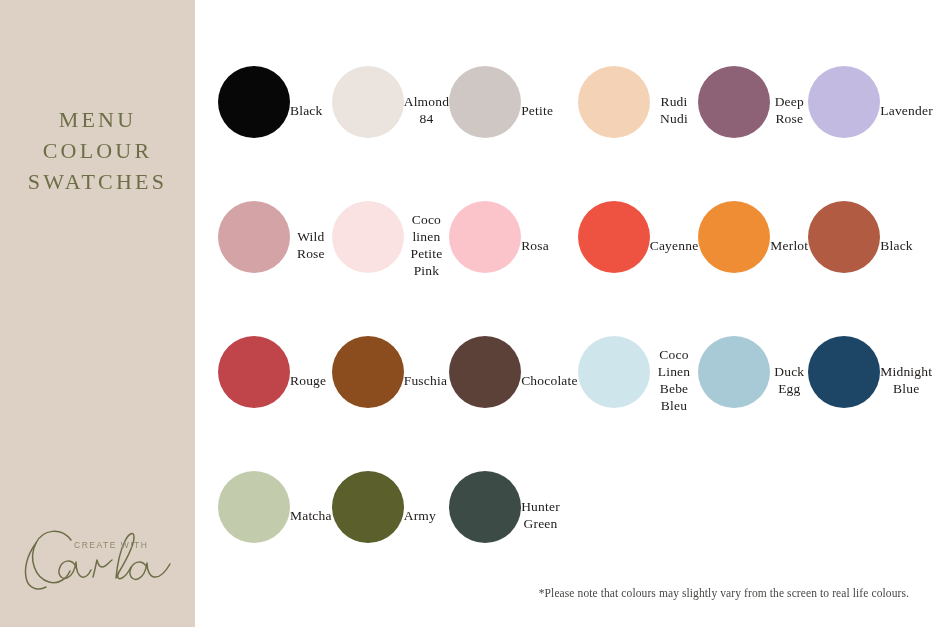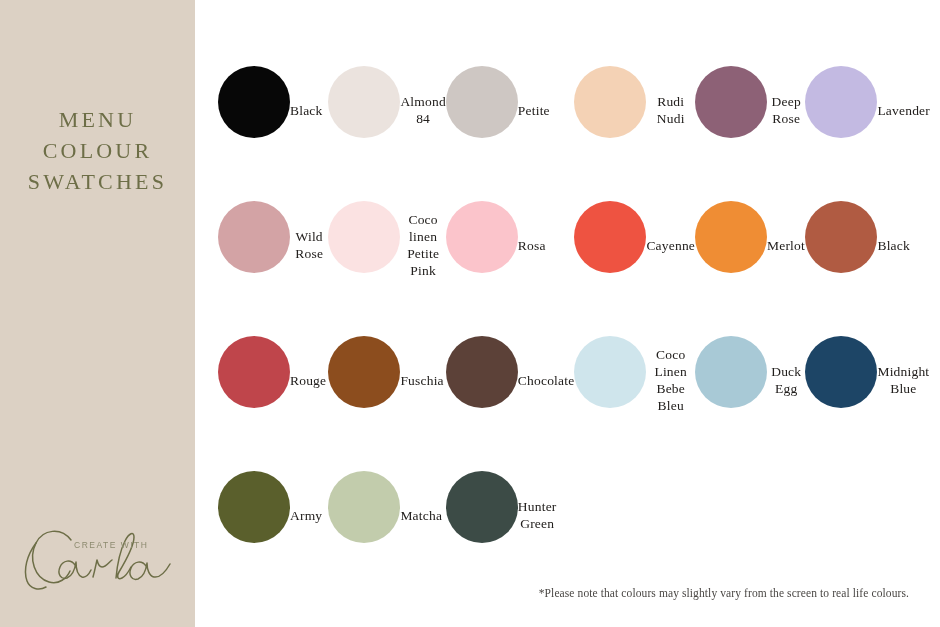--- a/index.html
+++ b/index.html
@@ -236,27 +236,27 @@
         <div class="swatch-label">Duck Egg</div>
       </div>
 
       <div class="swatch-cell">
         <div class="swatch-dot" style="background:#1D4566"></div>
         <div class="swatch-label">Midnight
 Blue</div>
       </div>
 
       <div class="swatch-cell">
+        <div class="swatch-dot" style="background:#C2CCAC"></div>
+        <div class="swatch-label">Matcha</div>
+      </div>
+
+      <div class="swatch-cell">
         <div class="swatch-dot" style="background:#5A5F2C"></div>
         <div class="swatch-label">Army</div>
-      </div>
-
-      <div class="swatch-cell">
-        <div class="swatch-dot" style="background:#C2CCAC"></div>
-        <div class="swatch-label">Matcha</div>
       </div>
 
       <div class="swatch-cell">
         <div class="swatch-dot" style="background:#3C4B46"></div>
         <div class="swatch-label">Hunter
 Green</div>
       </div>
 
     </div>
 

